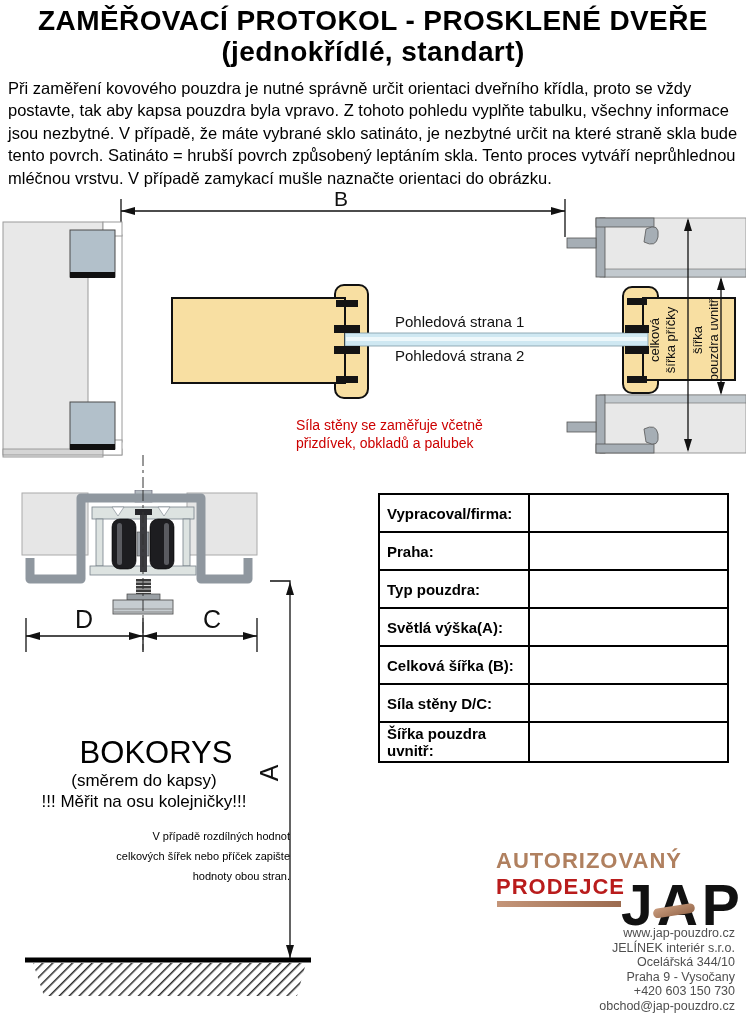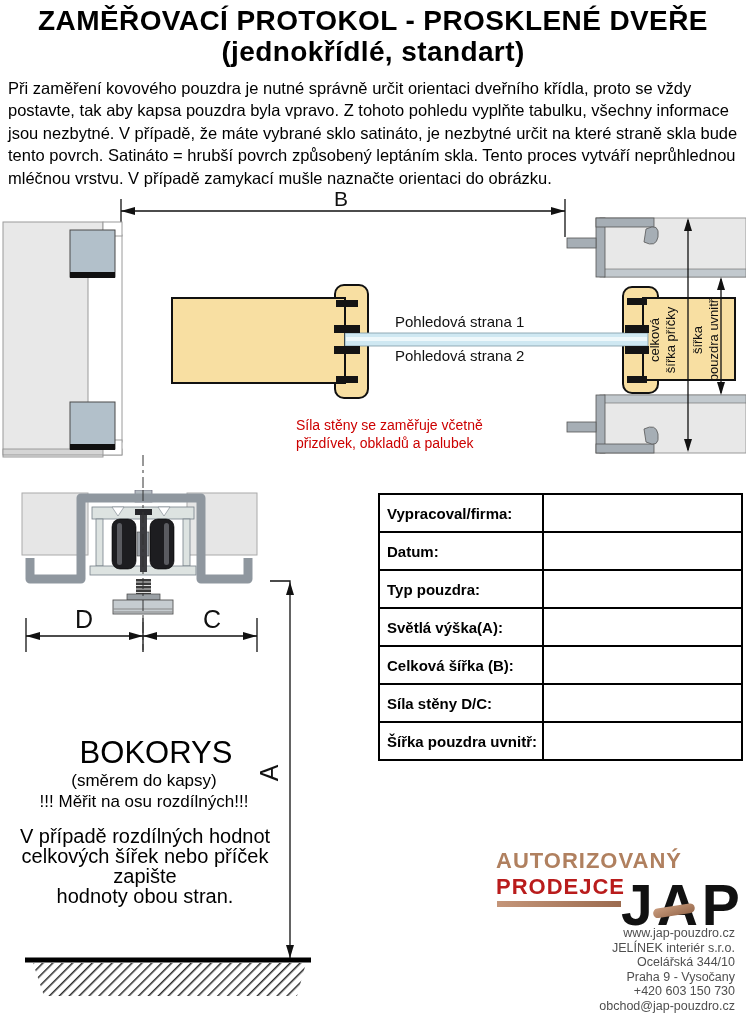--- a/index.html
+++ b/index.html
@@ -22,27 +22,27 @@
   .lbl{font-size:15px;}
 
   .vlabel{width:92px;height:32px;line-height:16px;font-size:13px;text-align:center;
           transform:rotate(-90deg);white-space:pre-line;color:#111;}
   .wall-note{left:296px;top:417px;width:220px;font-size:14px;line-height:17.5px;
              color:#cc0000;white-space:pre-line;}
 
   .bok-title{left:20px;top:735px;width:272px;text-align:center;font-size:31px;}
   .bok-sub{left:8px;top:771px;width:272px;text-align:center;font-size:17px;}
   .bok-warn{left:8px;top:792px;width:272px;text-align:center;font-size:17px;}
-  .bok-note{left:0;top:826px;width:290px;text-align:center;font-size:20px;
+  .bok-note{left:0;top:826px;width:290px;text-align:right;font-size:11px;
             line-height:20px;white-space:pre-line;}
 
   table.form{position:absolute;left:378px;top:493px;border-collapse:collapse;}
   table.form th,table.form td{border:2.5px solid #000;height:38px;box-sizing:border-box;
             padding:2px 4px 2px 7px;}
-  table.form th{width:164px;text-align:left;vertical-align:middle;
+  table.form th{width:150px;text-align:left;vertical-align:middle;
             font-size:15px;font-weight:bold;line-height:17px;}
   table.form td{width:199px;background:#fff;}
 
   .badge1{left:496px;top:848px;font-size:22px;font-weight:bold;letter-spacing:1px;color:#b0805f;}
   .badge2{left:496px;top:874px;font-size:22px;font-weight:bold;letter-spacing:1px;color:#b91c1c;}
   .badge-bar{left:497px;top:901px;width:124px;height:6px;
              background:linear-gradient(90deg,#c49579,#9c6b4f);}
   .contact{right:11px;top:926px;width:220px;text-align:right;font-size:12.5px;
            line-height:14.6px;color:#4f4f4f;}
 </style>
@@ -210,33 +210,33 @@
     <g>
       <line x1="25" y1="470" x2="311" y2="470" stroke="#000000" stroke-width="5"></line>
       <polygon points="33,473 306,473 297,506 44,506" fill="url(#hatch)"></polygon>
     </g>
 
     <line class="cline" x1="143" y1="0" x2="143" y2="160"></line>
   </svg>
 
   <div class="abs bok-title">BOKORYS</div>
   <div class="abs bok-sub">(směrem do kapsy)</div>
-  <div class="abs bok-warn">!!! Měřit na osu rozdílných!!!</div>
+  <div class="abs bok-warn">!!! Měřit na osu kolejničky!!!</div>
   <div class="abs bok-note">V případě rozdílných hodnot
 celkových šířek nebo příček zapište
 hodnoty obou stran.</div>
 
   <table class="form">
     <tbody>
       <tr>
         <th>Vypracoval/firma:</th>
         <td></td>
       </tr>
       <tr>
-        <th>Datum:</th>
+        <th>Praha:</th>
         <td></td>
       </tr>
       <tr>
         <th>Typ pouzdra:</th>
         <td></td>
       </tr>
       <tr>
         <th>Světlá výška(A):</th>
         <td></td>
       </tr>

